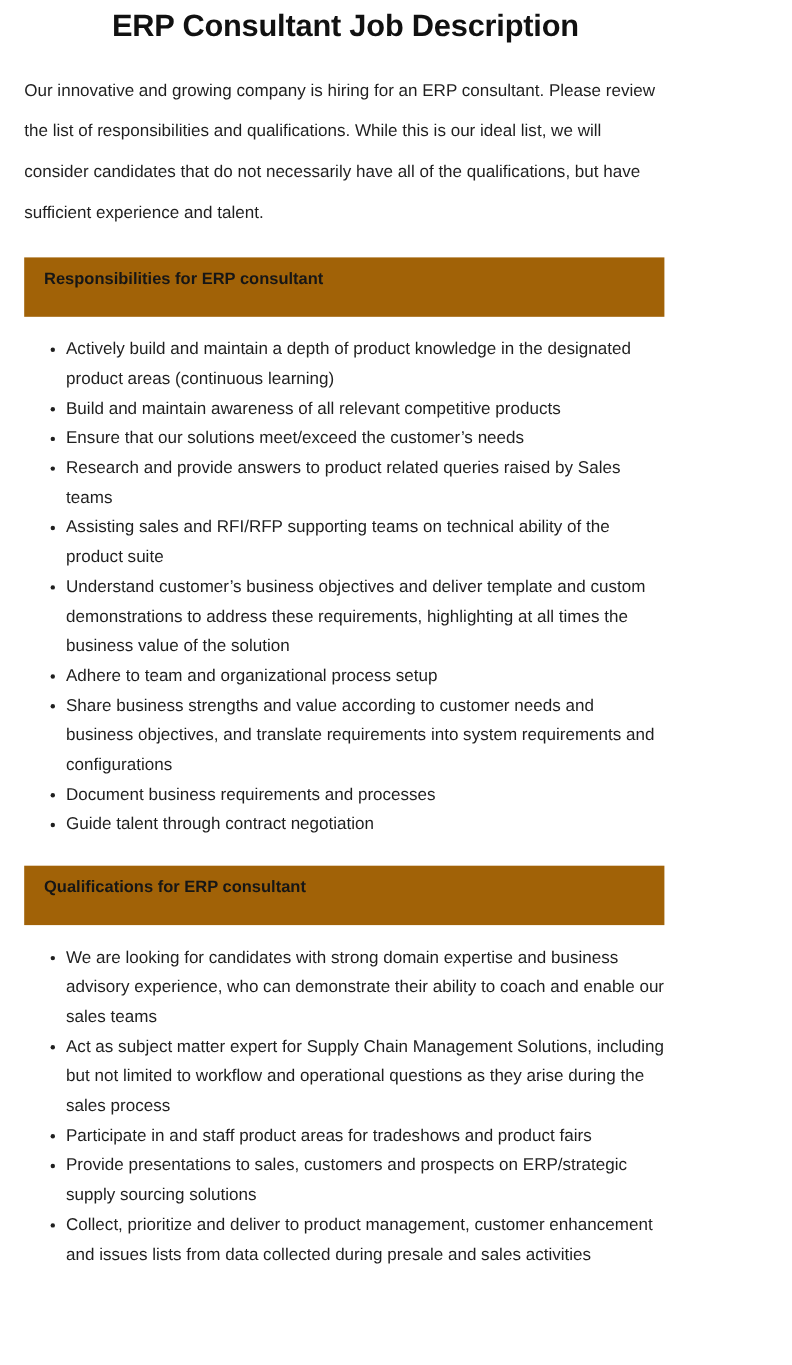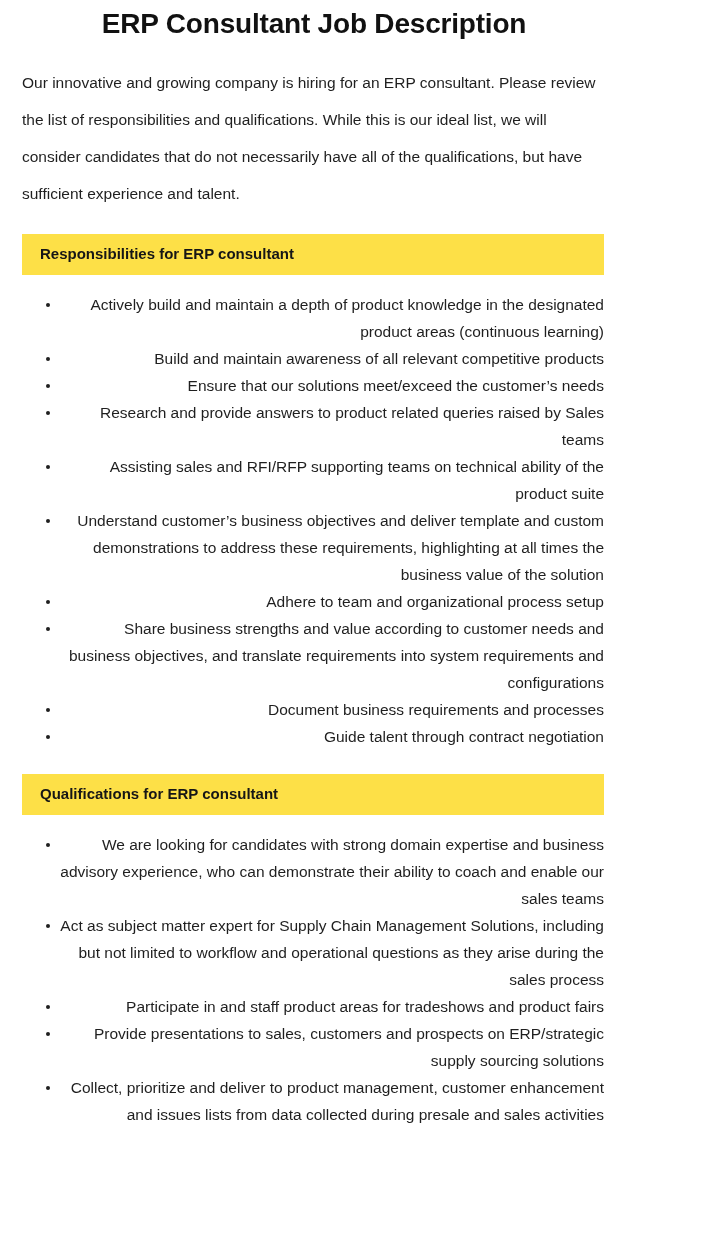--- a/index.html
+++ b/index.html
@@ -34,34 +34,33 @@
     padding: 22px 24px 0 22px;
     font-size: 15.5px;
     line-height: 37px;
     color: #1f1f1f;
   }
   .section {
     margin: 0;
     padding: 0;
   }
   .section-header {
-    background: #fde047;
+    background: #a16207;
     margin: 22px 24px 0 22px;
-    padding: 11px 0 12px 18px;
+    padding: 11px 0 25px 18px;
     font-size: 15px;
     font-weight: bold;
     color: #161616;
     line-height: 18px;
     box-sizing: border-box;
   }
   .bullet-list {
     list-style: none;
     margin: 0;
     padding: 16px 24px 0 22px;
-    text-align: right;
   }
   .bullet-list li {
     position: relative;
     padding-left: 38px;
     font-size: 15.5px;
     line-height: 27px;
     color: #1f1f1f;
     margin: 0 0 0 0;
   }
   .bullet-list li::before {

